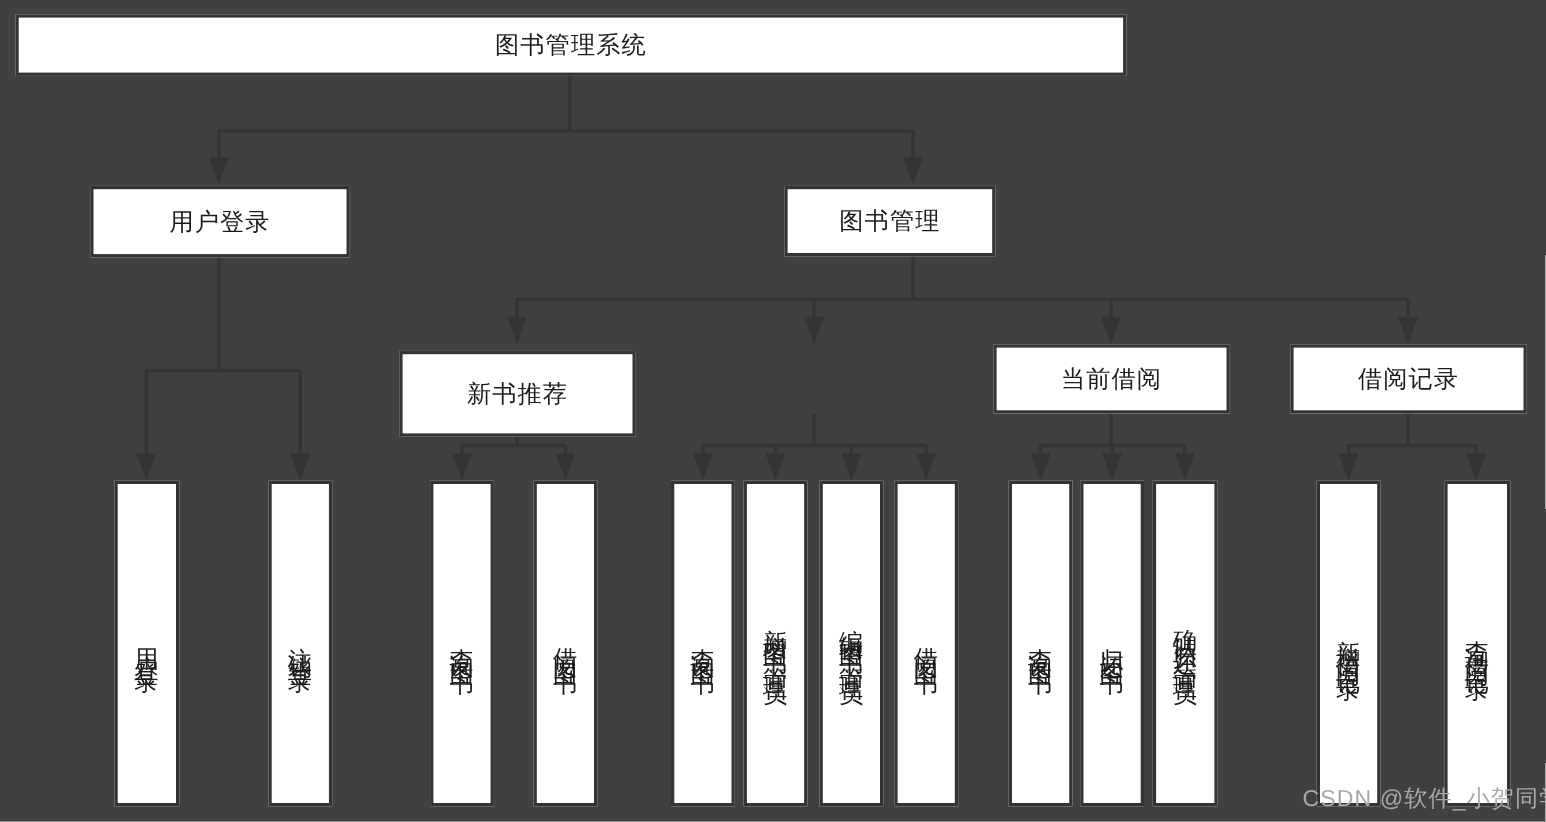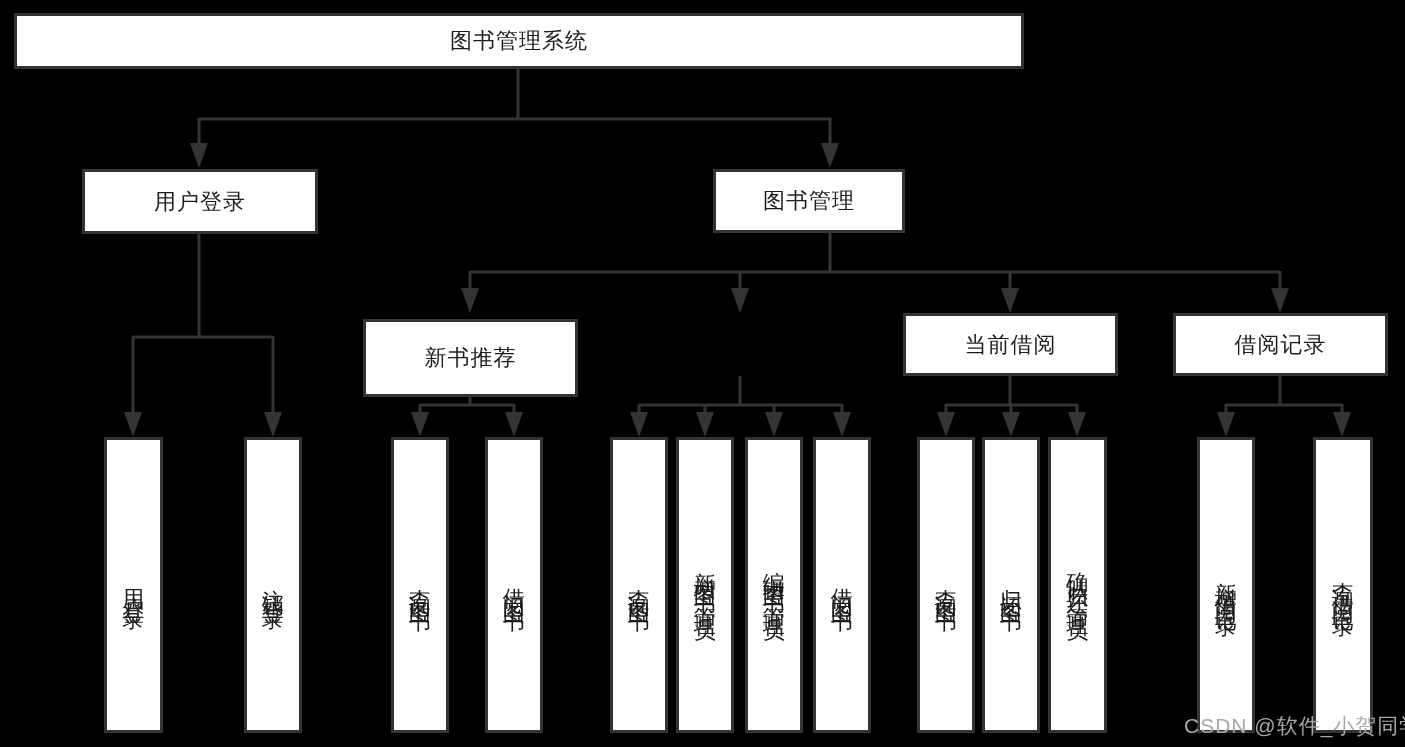--- a/index.html
+++ b/index.html
@@ -1,19 +1,19 @@
 <!DOCTYPE html>
 <html><head>
 <meta charset="utf-8">
 <style>
   html,body{margin:0;padding:0;background:#fff;}
   .canvas{
     position:relative;
     width:1405px;height:747px;
-    background:#000000;
+    background:#404040;
     font-family:"Liberation Sans","DejaVu Sans",sans-serif;
     color:#1c1c1c;
     overflow:hidden;
   }
   svg.lines{position:absolute;left:0;top:0;}
   .box{
     position:absolute;
     box-sizing:border-box;
     background:#ffffff;
     border:3px solid #343434;

